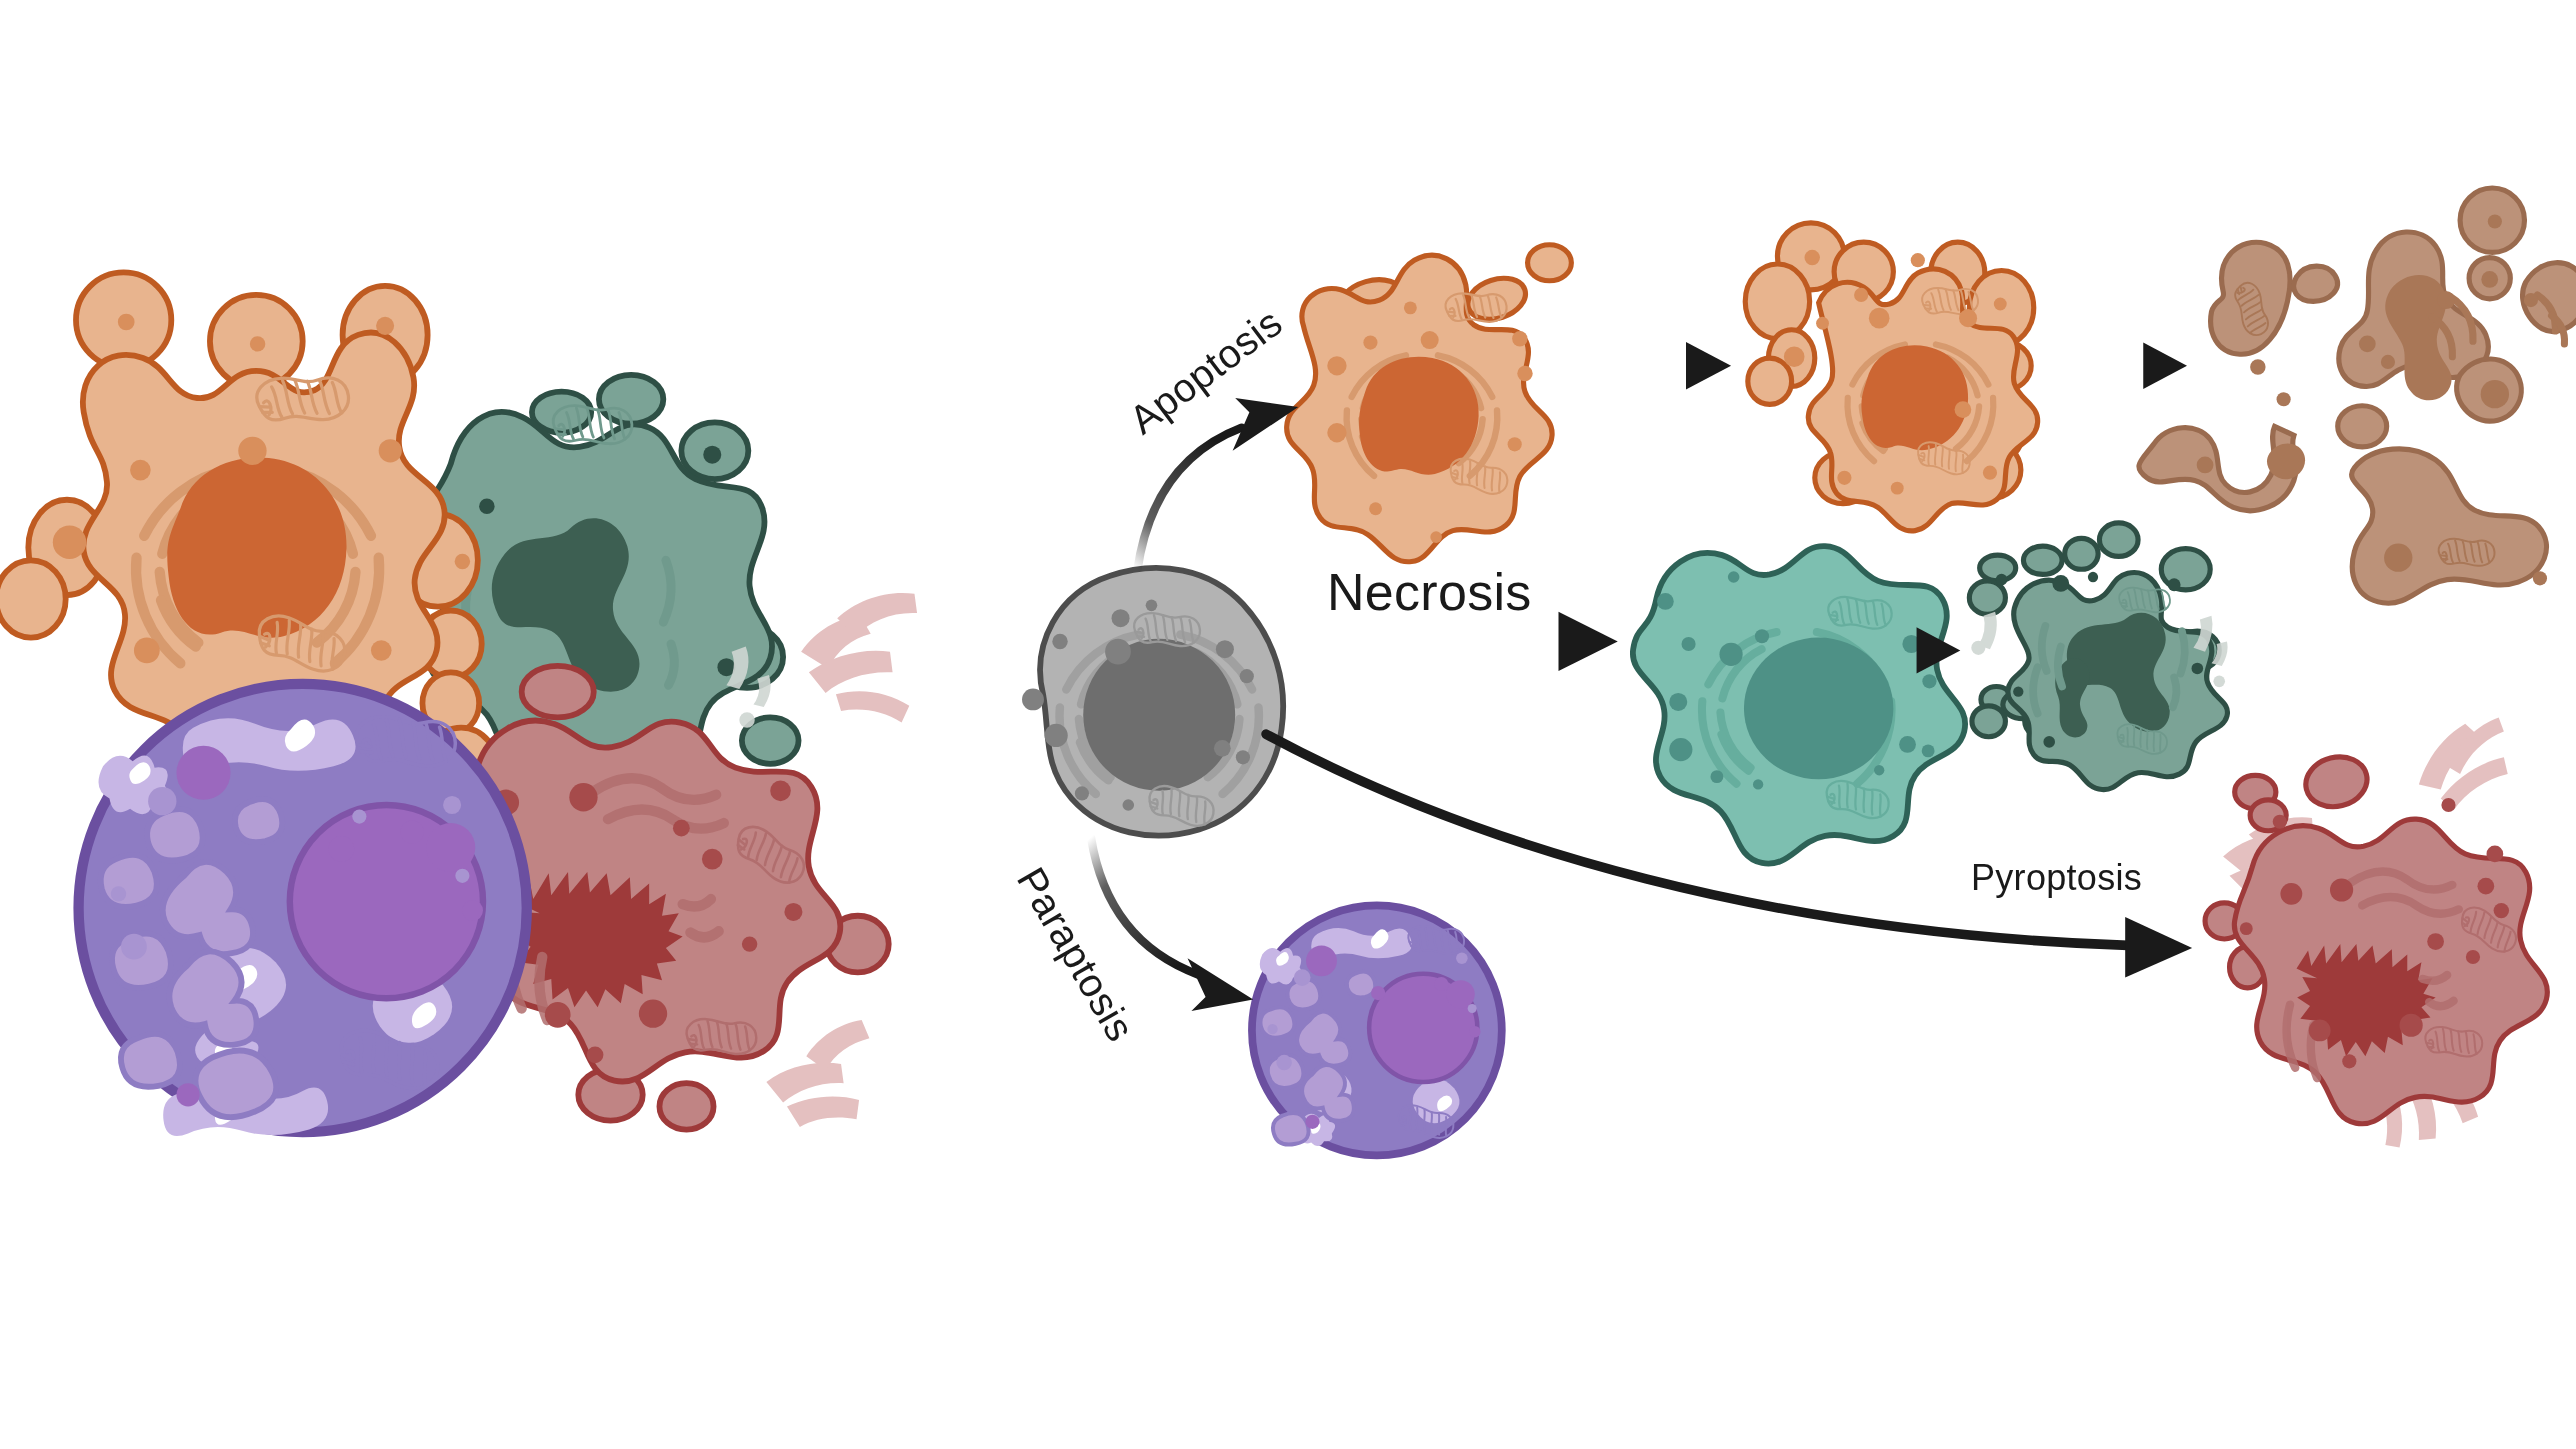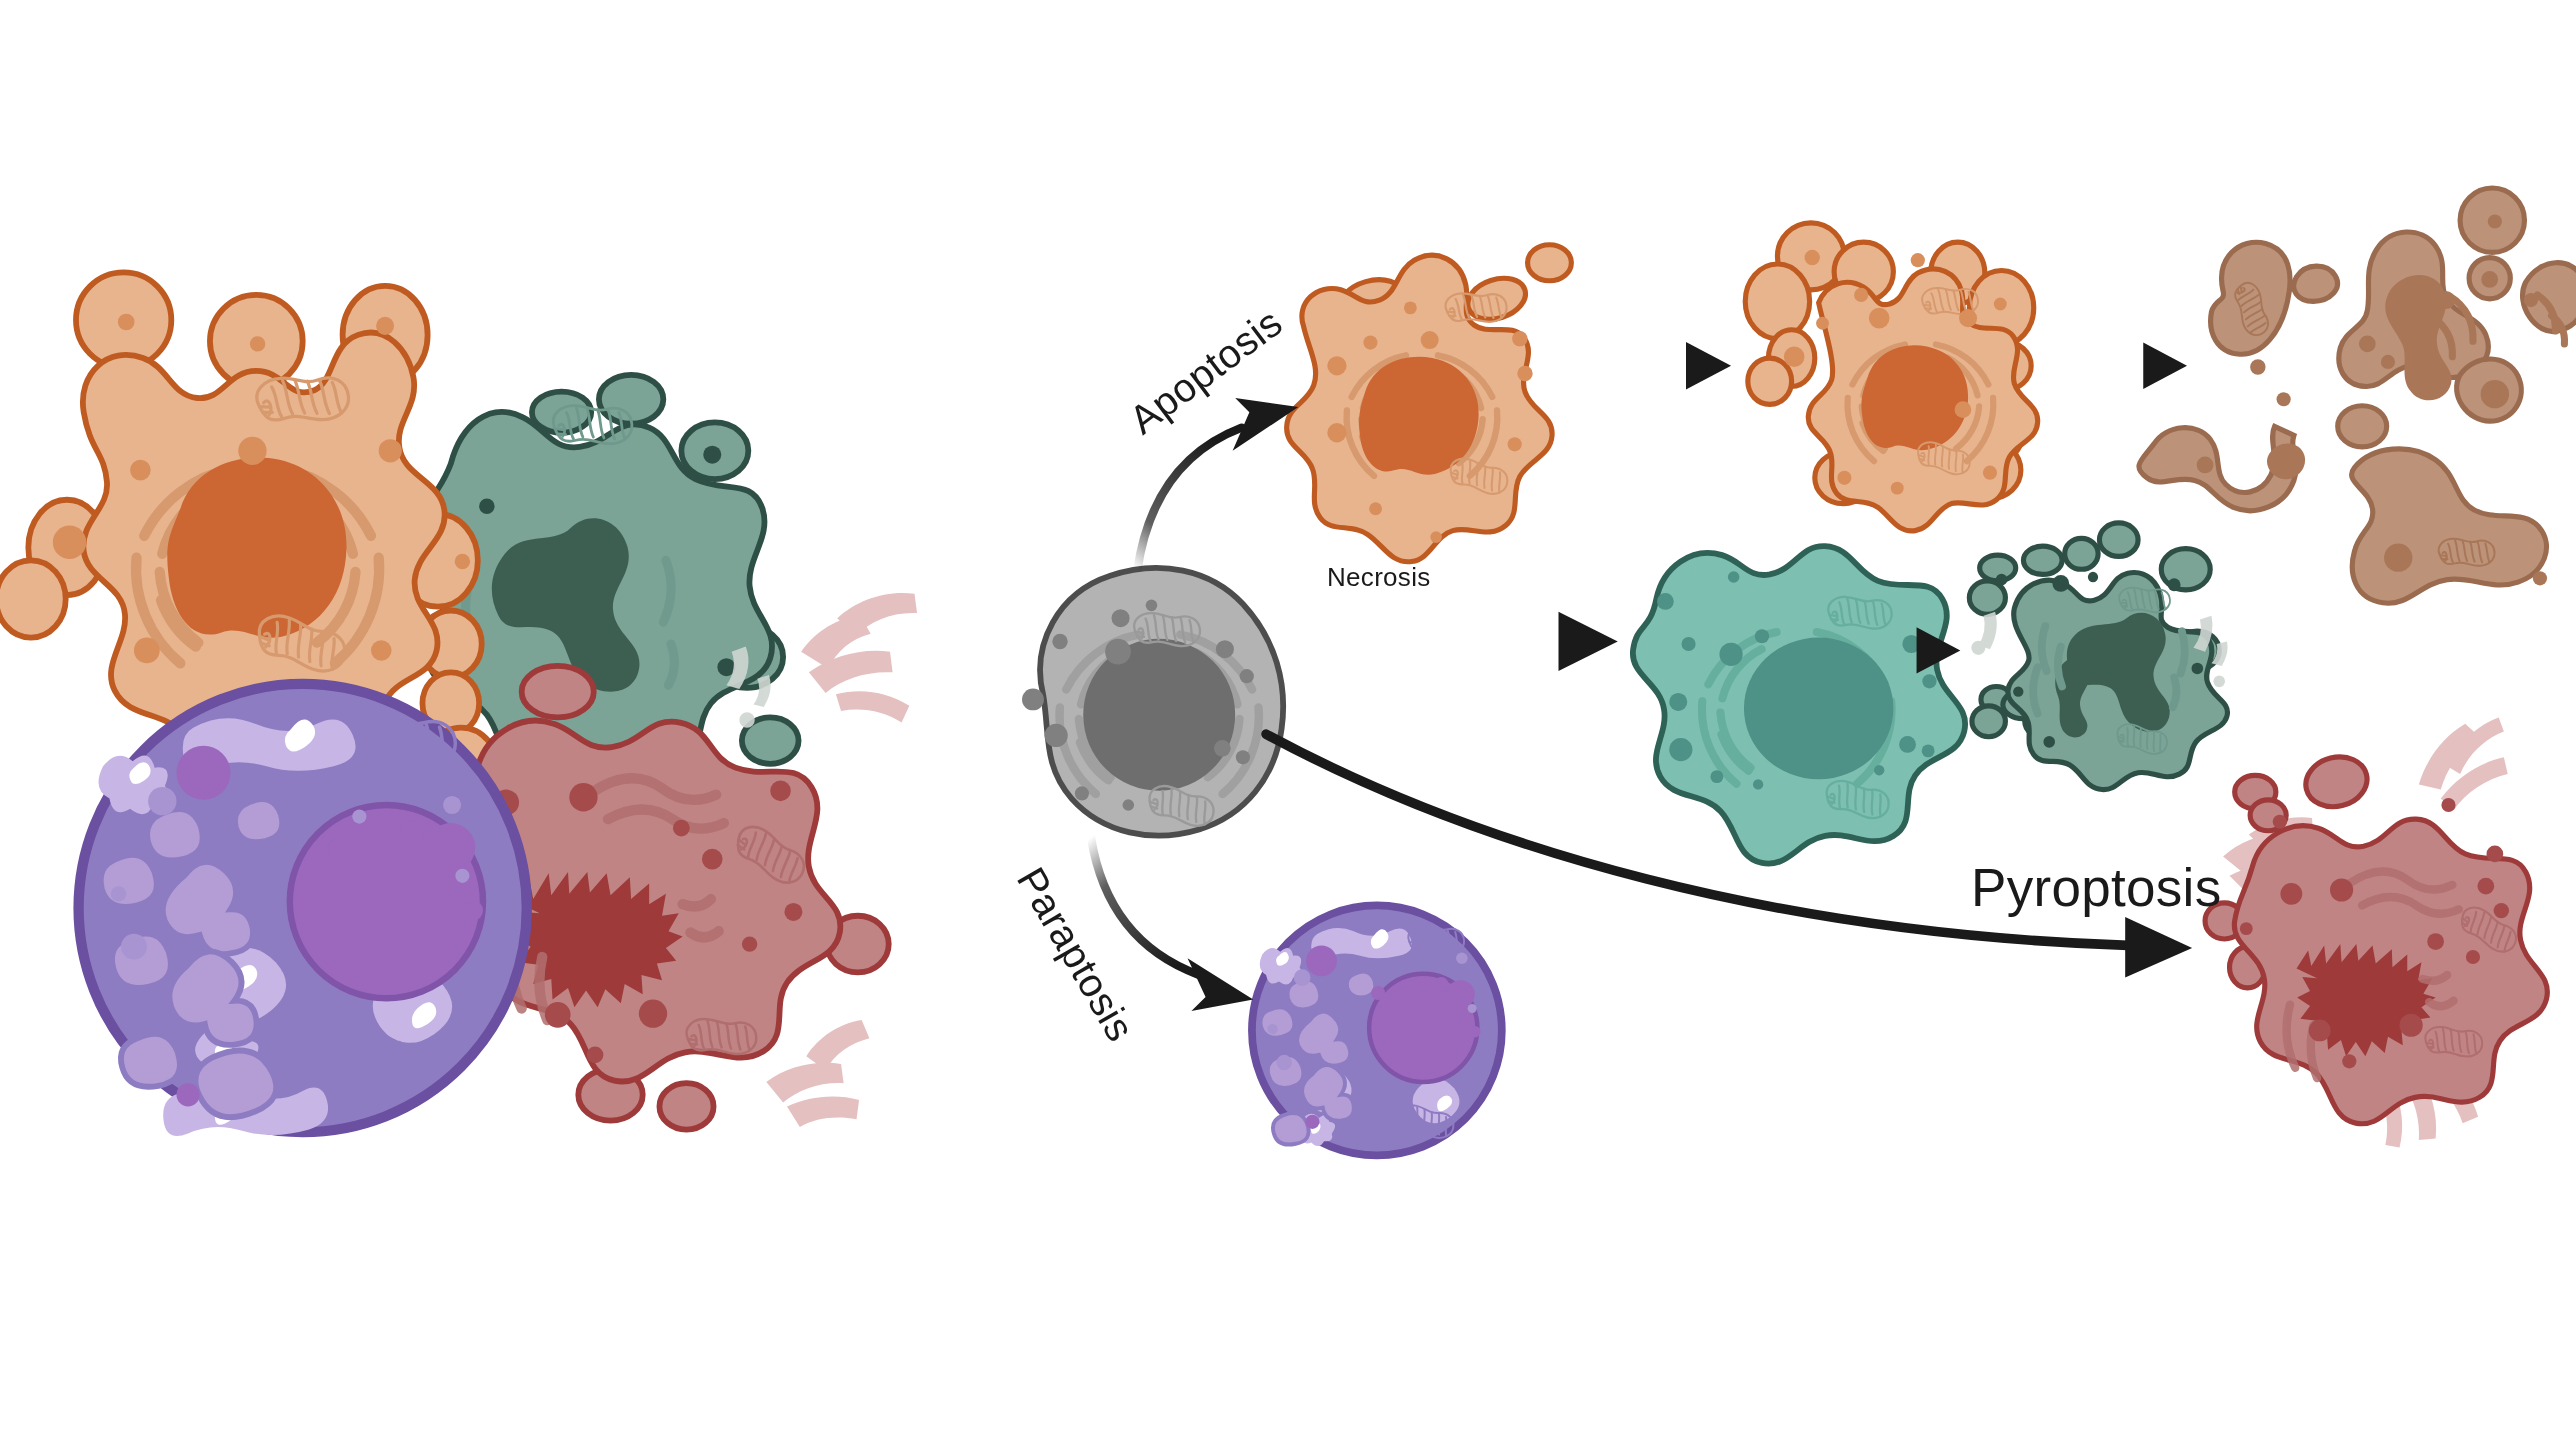--- a/index.html
+++ b/index.html
@@ -28,31 +28,31 @@
     letter-spacing:0.3px;
   }
   #label-apoptosis {
     left:1121px; top:407px;
     font-size:40px;
     transform:rotate(-37deg);
     transform-origin:left top;
   }
   #label-necrosis {
     left:1327px; top:562px;
-    font-size:26px;
+    font-size:52px;
   }
   #label-paraptosis {
     left:1047px; top:860px;
     font-size:40px;
     transform:rotate(60deg);
     transform-origin:left top;
   }
   #label-pyroptosis {
     left:1971px; top:857px;
-    font-size:53px;
+    font-size:36px;
   }
 </style>
 </head>
 <body>
 
 <div id="figure">
 
   <svg class="layer" viewBox="0 0 4000 2250" xmlns="http://www.w3.org/2000/svg">
     <defs>
 

